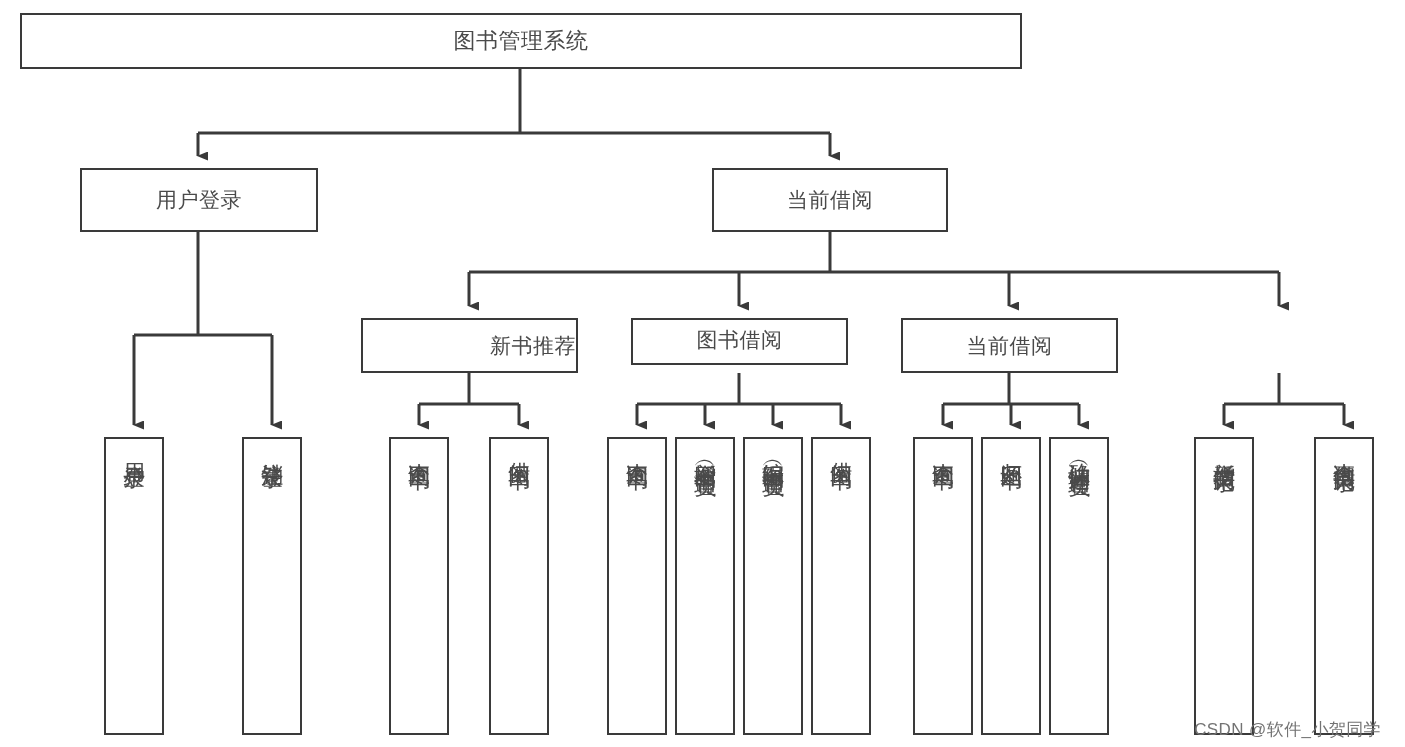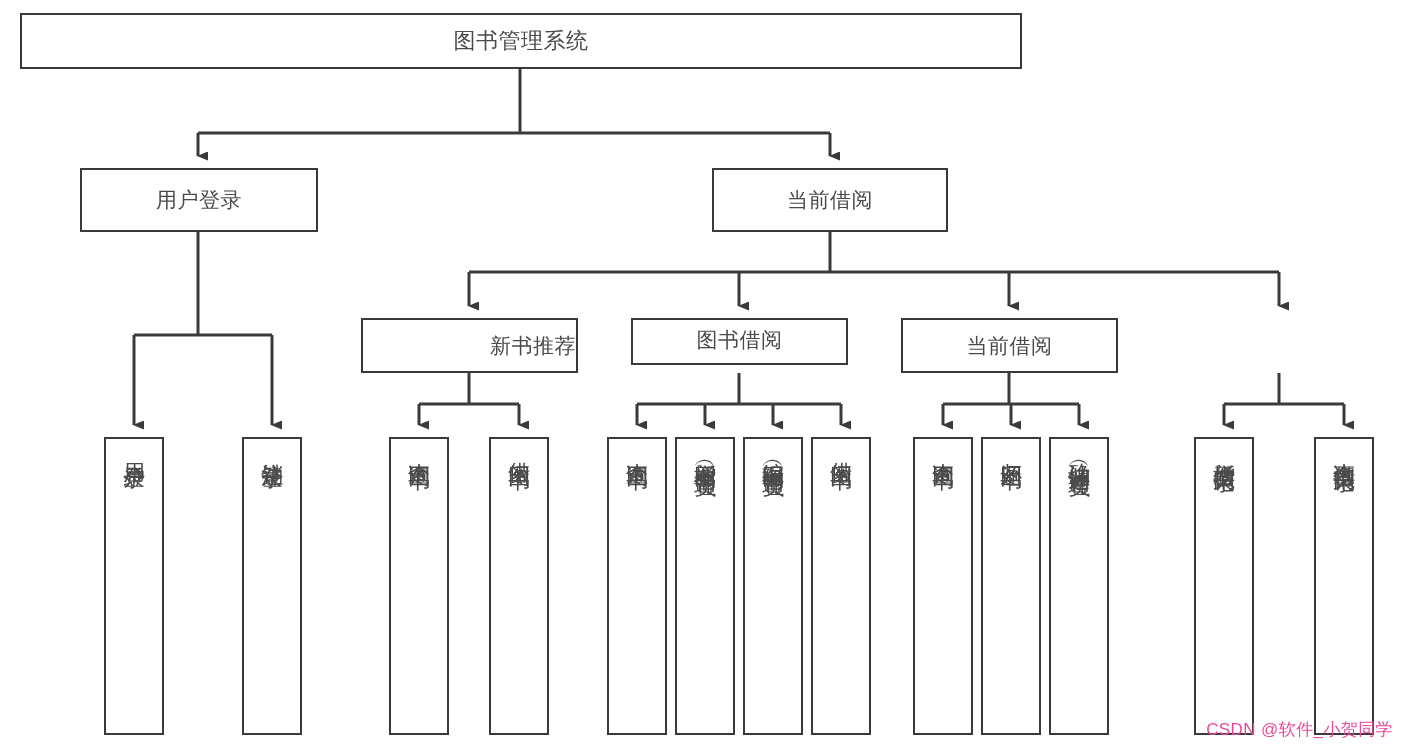--- a/index.html
+++ b/index.html
@@ -59,24 +59,24 @@
   .node.vert .node-label {
     writing-mode: vertical-rl;
     text-orientation: upright;
     font-size: 22px;
     line-height: 1.12;
     letter-spacing: 2px;
     margin: 0 auto;
   }
   #watermark {
     position: absolute;
-    right: 12px;
+    right: 24px;
     bottom: 6px;
     font-size: 17px;
-    color: #ec4899;
+    color: #737373;
     white-space: nowrap;
     letter-spacing: 0.4px;
     pointer-events: none;
   }
 </style>
 </head>
 <body>
 
 <div id="diagram-root">
 

